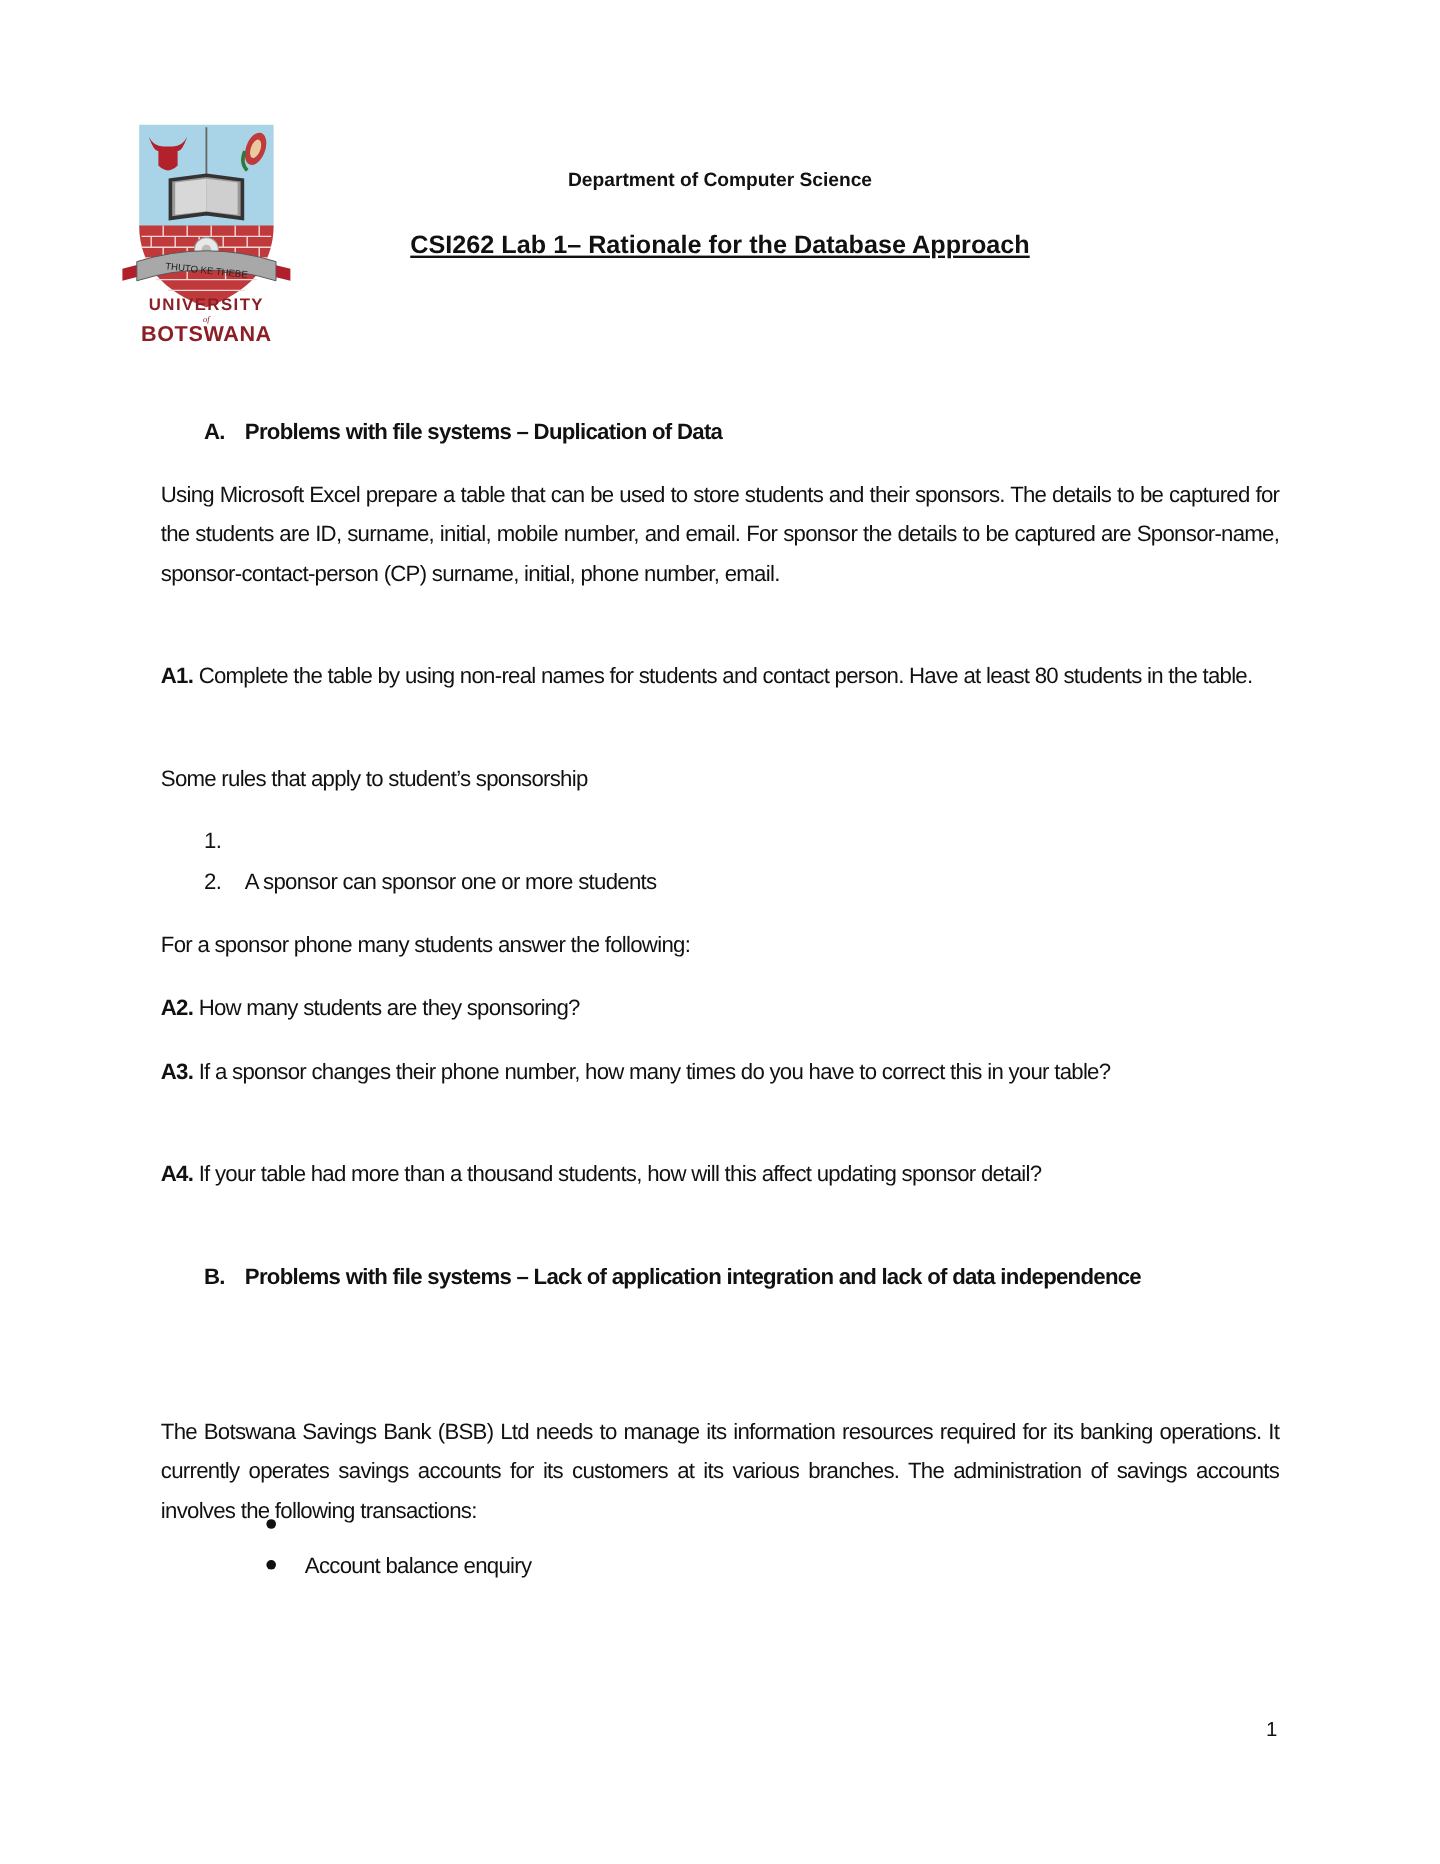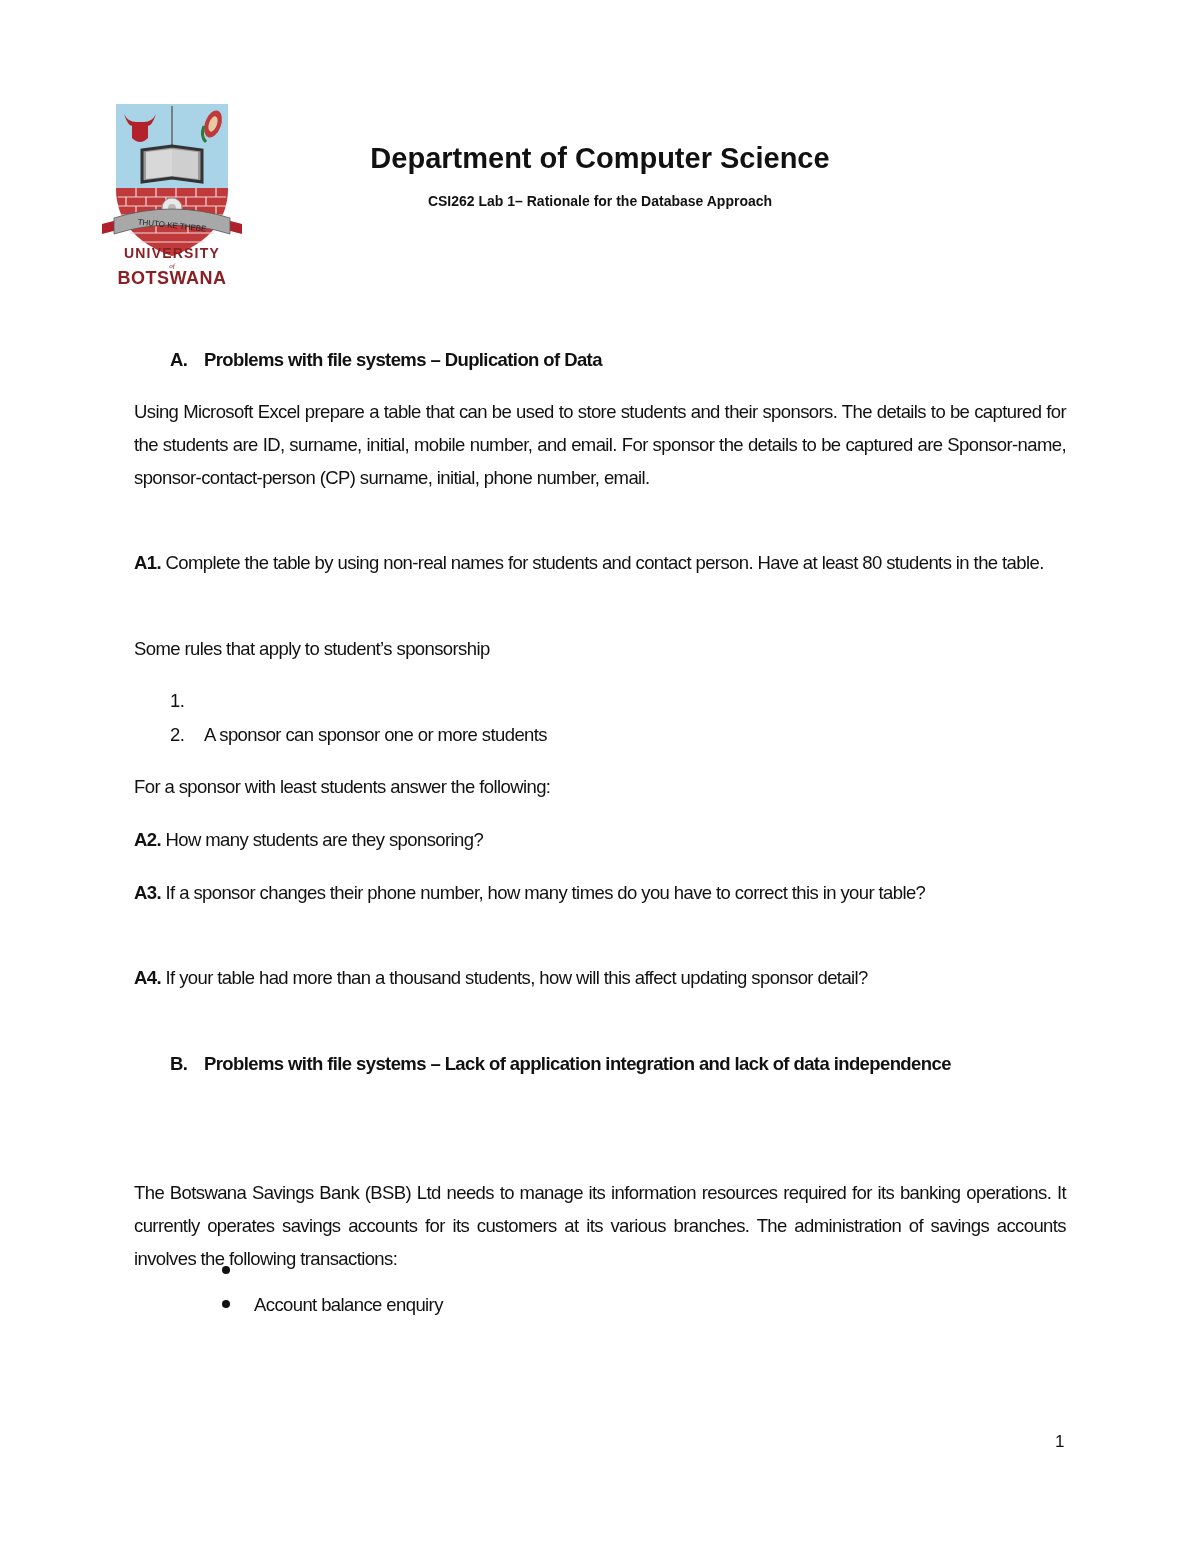--- a/index.html
+++ b/index.html
@@ -1,20 +1,20 @@
 <!DOCTYPE html>
 <html><head>
   <meta charset="utf-8">
   <style>
     html, body { margin: 0; padding: 0; background: #ffffff; }
     body { width: 1200px; height: 1553px; position: relative; overflow: hidden; font-family: "Liberation Sans Narrow", "Liberation Sans", sans-serif; color: #111; }
     .logo { position: absolute; left: 96px; top: 96px; width: 150px; height: 200px; }
     .hdr { position: absolute; left: 300px; width: 600px; text-align: center; font-family: "Liberation Sans", sans-serif; font-weight: bold; color: #111; }
-    .hdr1 { top: 142px; font-size: 29px; }
-    .hdr2 { top: 193px; font-size: 14px; }
+    .hdr1 { top: 142px; font-size: 16px; }
+    .hdr2 { top: 193px; font-size: 21px; text-decoration: underline; }
     .body-text { position: absolute; left: 134px; width: 932px; font-family: "Liberation Sans", sans-serif; font-size: 18.5px; letter-spacing: -0.6px; line-height: 33px; }
     .just { text-align: justify; text-align-last: left; }
     .heading { font-weight: bold; display: flex; }
     .heading .num { width: 70px; flex: none; }
     .heading .txt { flex: 1; }
     .qlabel { font-weight: bold; }
     .ol-item { display: flex; }
     .ol-item .num { width: 70px; text-align: left; padding-left: 36px; box-sizing: border-box; width: 70px; }
     .ul-item { display: flex; align-items: center; height: 34px; }
     .ul-item .bullet { width: 8px; height: 8px; border-radius: 50%; background: #111; margin-left: 88px; margin-right: 24px; flex: none; }
@@ -99,21 +99,21 @@
 <div class="body-text" style="top:684px; line-height:34px;">
   <div class="ol-item">
     <span class="num">1.</span>
   </div>
   <div class="ol-item">
     <span class="num">2.</span>
     <span>A sponsor can sponsor one or more students</span>
   </div>
 </div>
 
-<div class="body-text" style="top:770px;">For a sponsor with least students answer the following:</div>
+<div class="body-text" style="top:770px;">For a sponsor phone many students answer the following:</div>
 
 <div class="body-text just" style="top:823px;">
   <span class="qlabel">A2.</span><span> How many students are they sponsoring?</span>
 </div>
 
 <div class="body-text just" style="top:876px;">
   <span class="qlabel">A3.</span><span> If a sponsor changes their phone number, how many times do you have to correct this in your table?</span>
 </div>
 
 <div class="body-text just" style="top:961px;">

